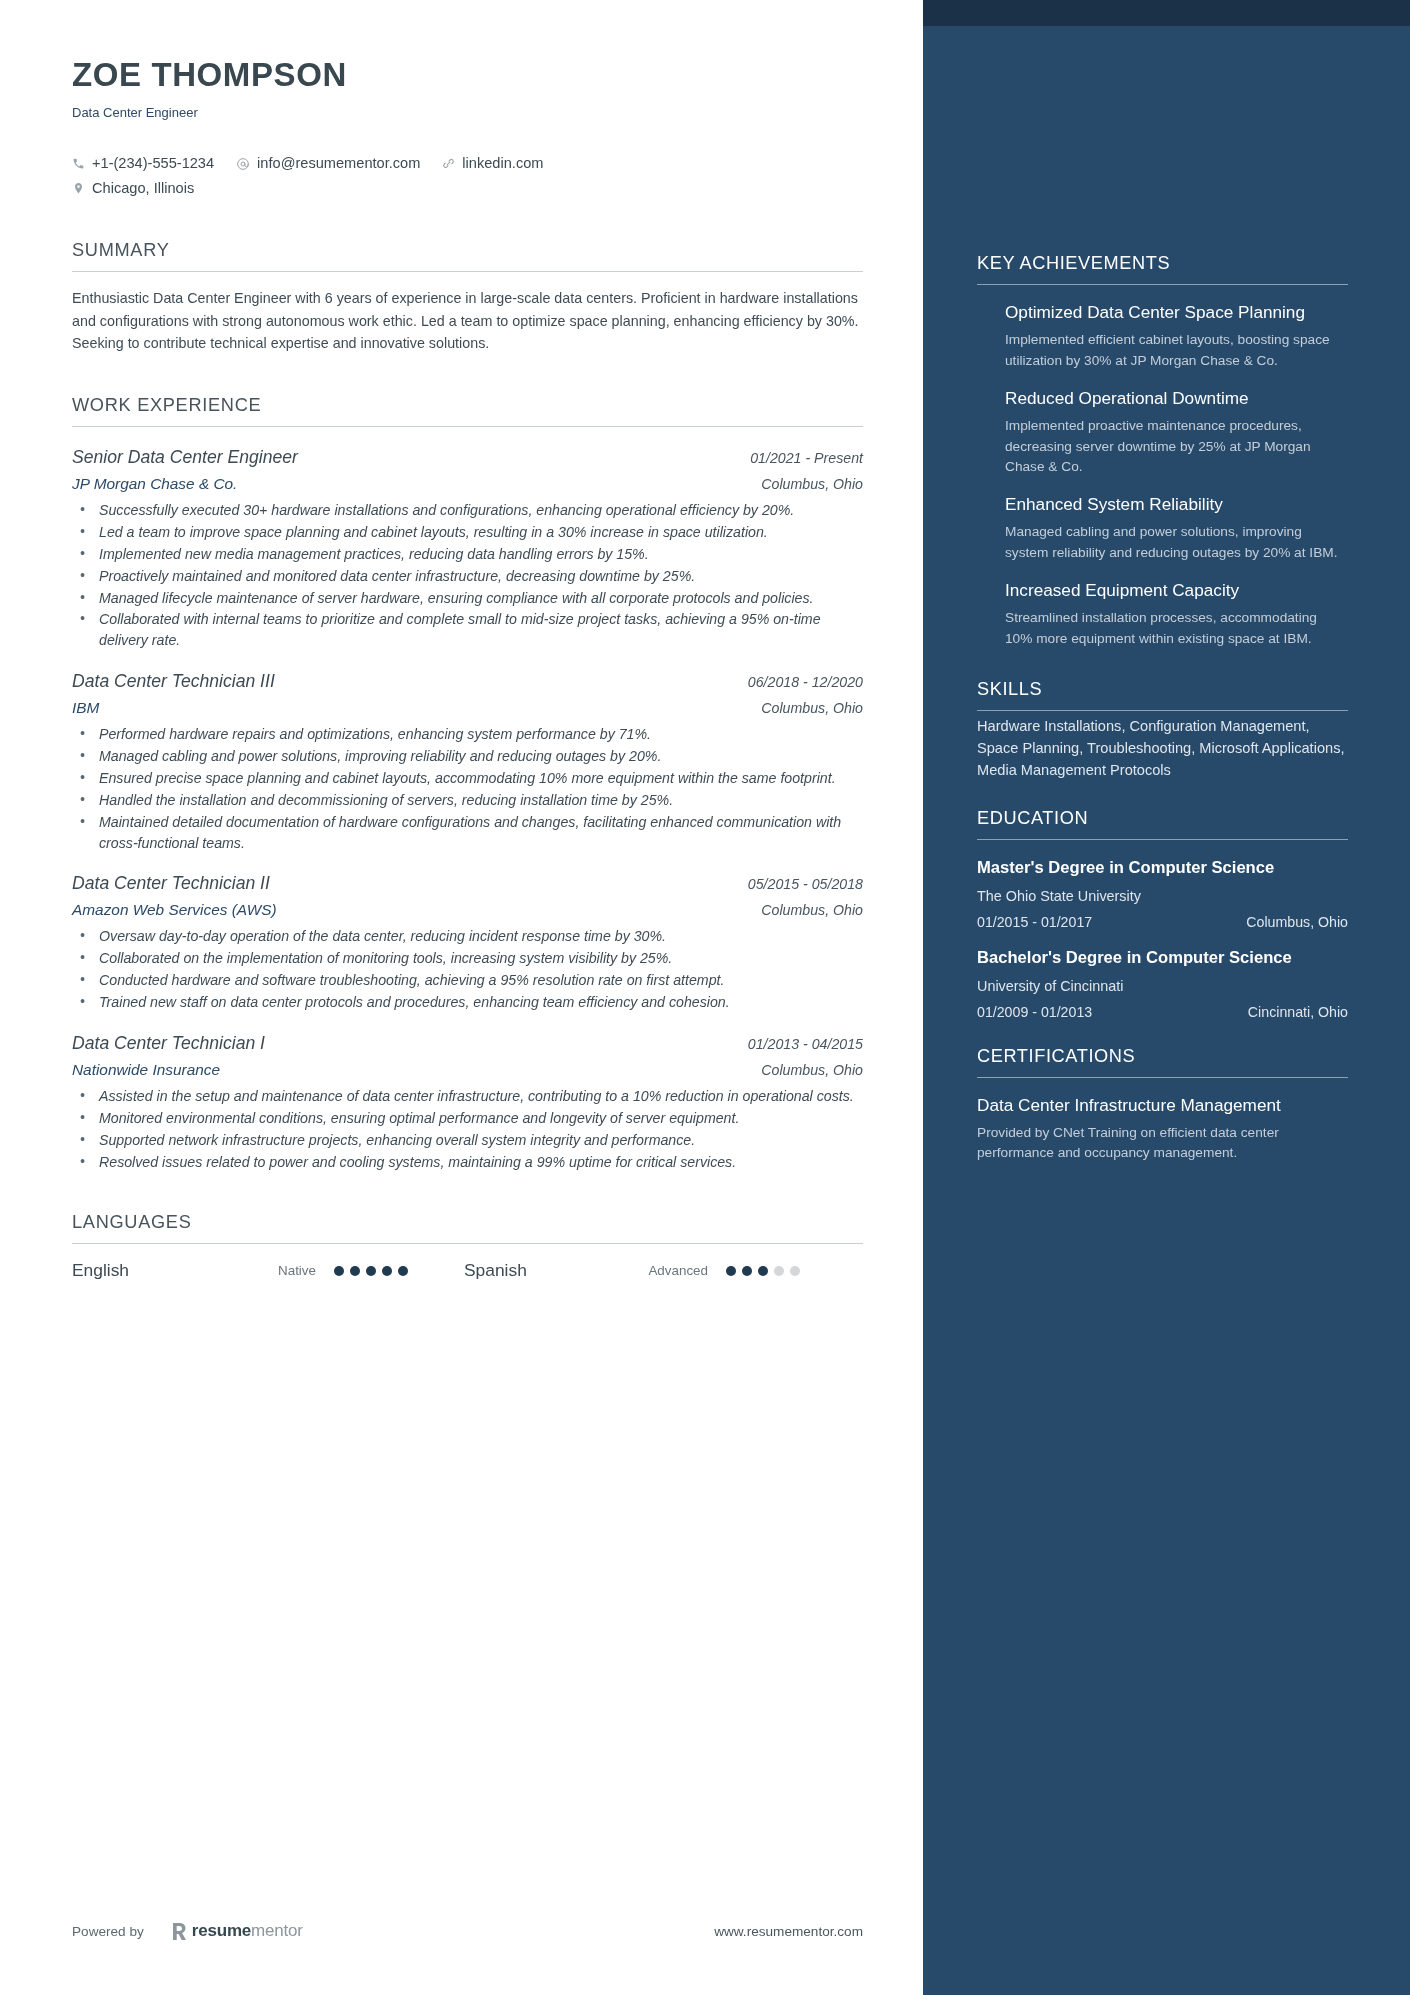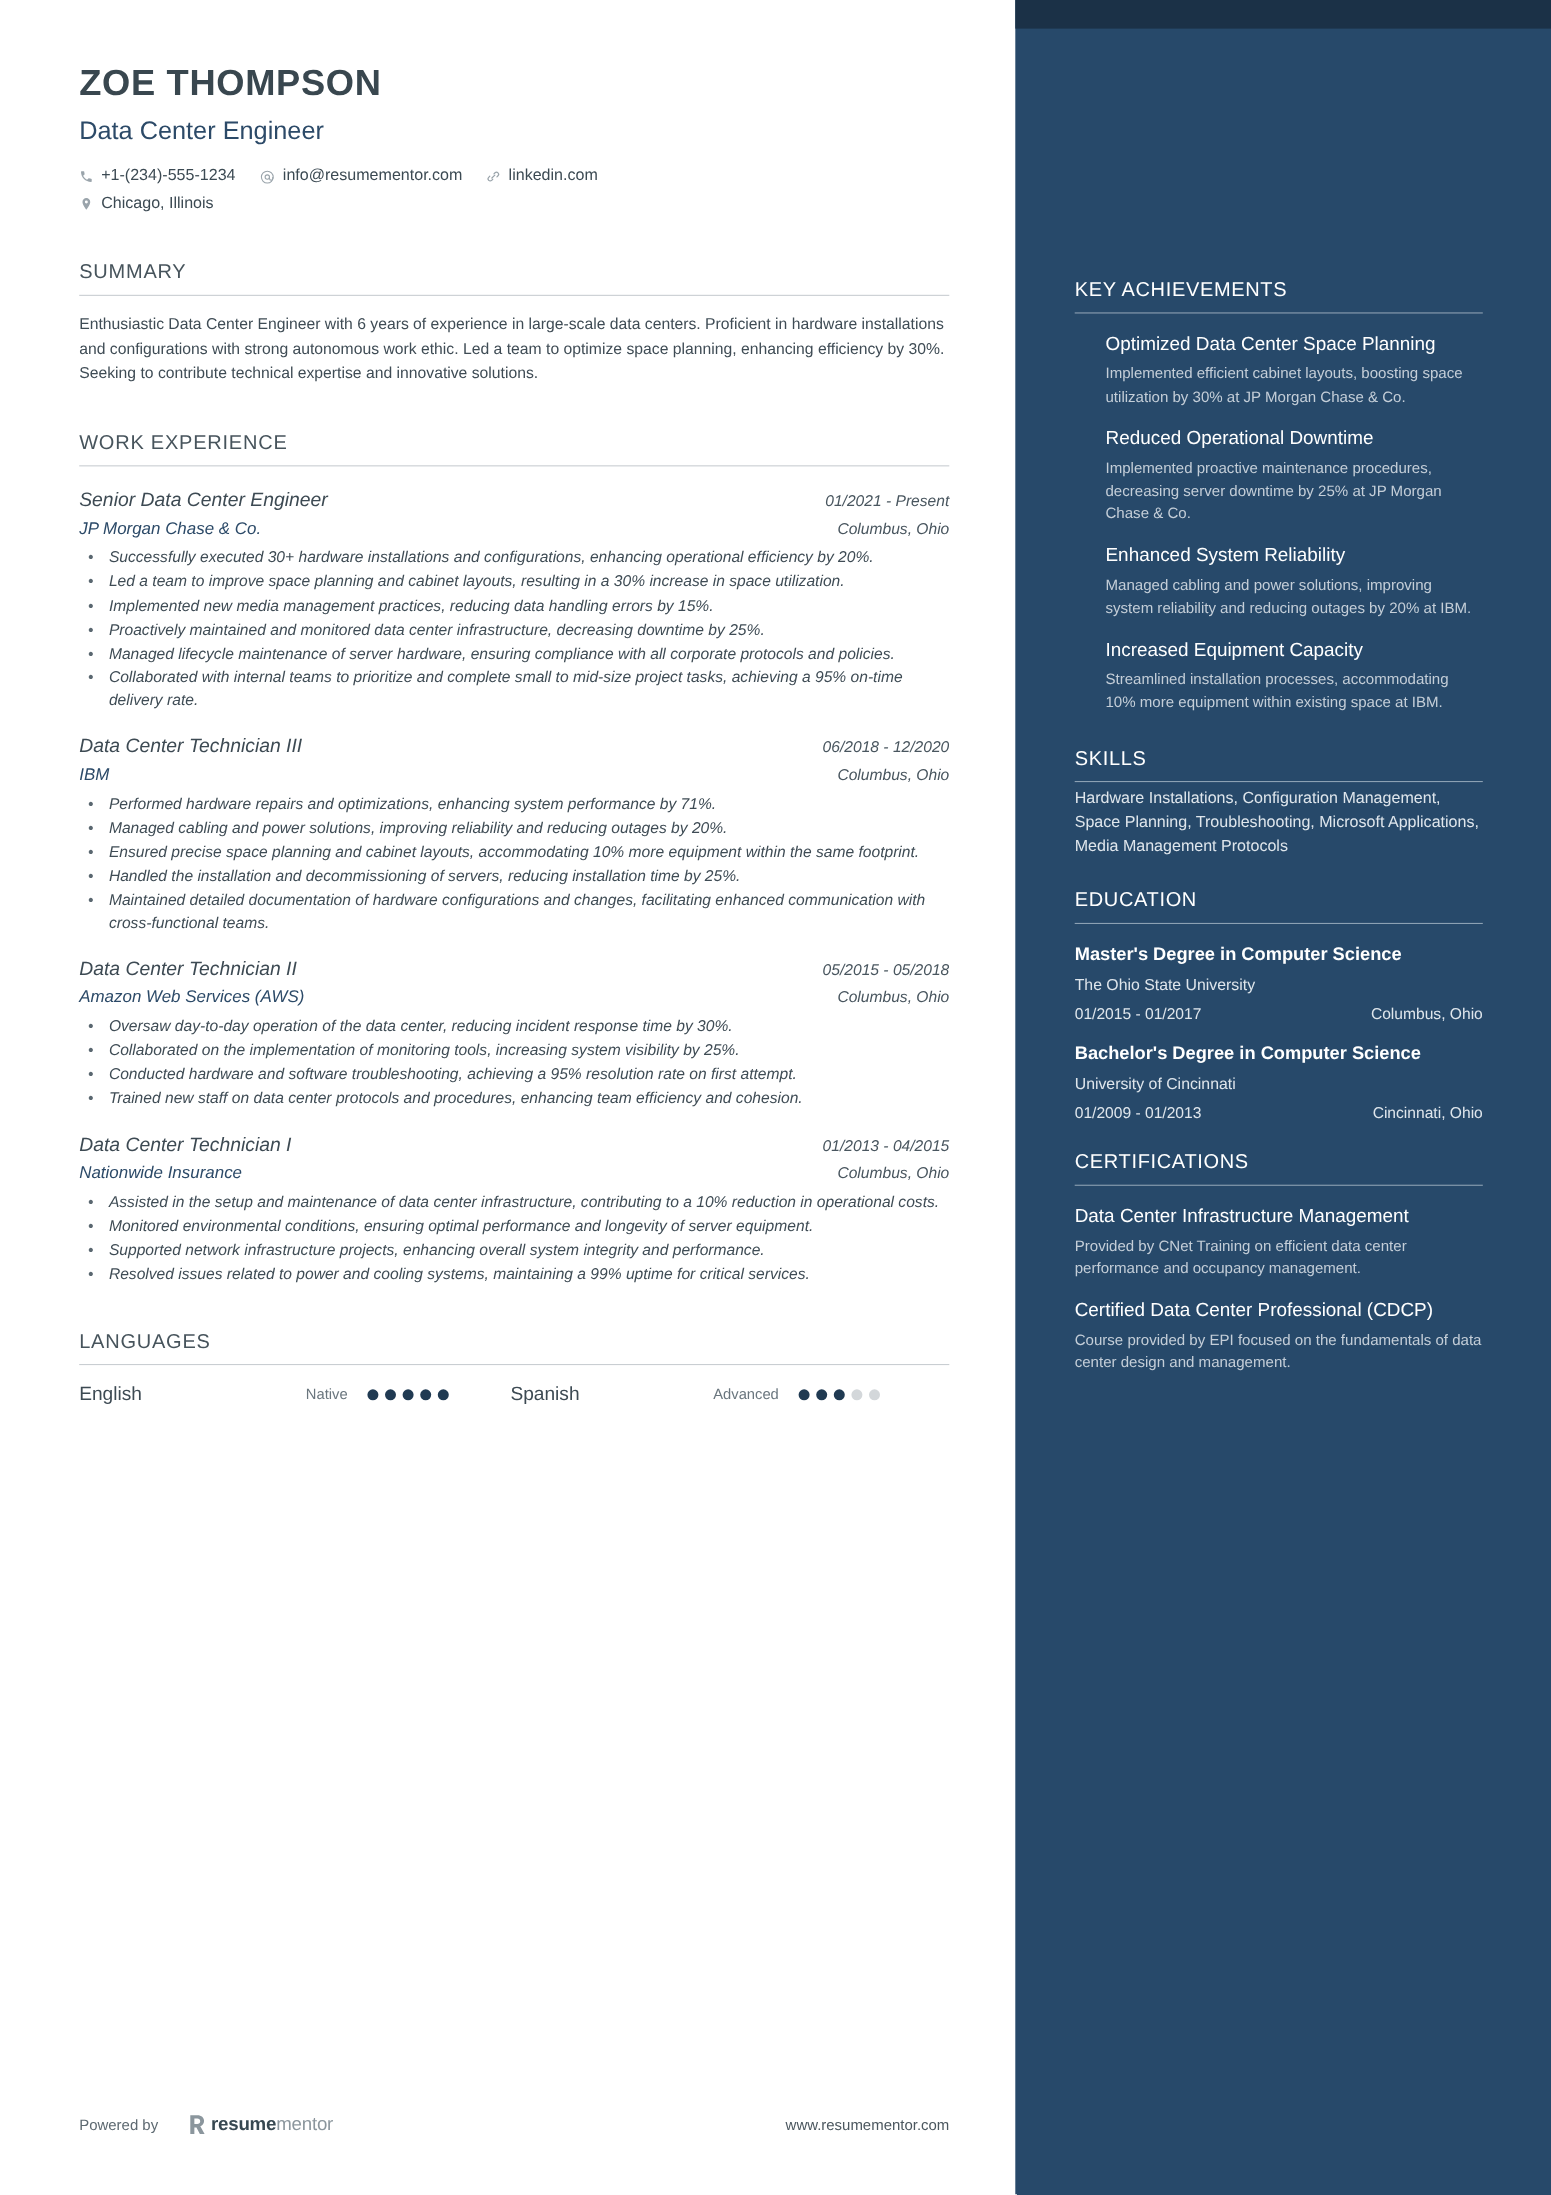--- a/index.html
+++ b/index.html
@@ -22,24 +22,24 @@
   }
 
   .name {
     font-size: 33px;
     font-weight: bold;
     letter-spacing: 0.6px;
     color: #39474f;
     margin-bottom: 11px;
   }
   .job-title-top {
-    font-size: 23px;
+    font-size: 13px;
     color: #2c4a68;
     font-weight: 400;
-    margin-bottom: 17px;
+    margin-bottom: 32px;
   }
   .contact-line {
     display: flex;
     flex-wrap: wrap;
     align-items: center;
     font-size: 14.6px;
     color: #3c4a53;
     line-height: 1.62;
   }
   .contact-item { display: inline-flex; align-items: center; margin-right: 22px; white-space: nowrap; }
@@ -396,22 +396,18 @@
 
       <div class="sp-24"></div>
 
       <div class="side-section">
         <div class="side-title">CERTIFICATIONS</div>
         <div class="side-rule"></div>
         <div class="cert">
           <div class="cert-title">Data Center Infrastructure Management</div>
           <div class="cert-desc">Provided by CNet Training on efficient data center performance and occupancy management.</div>
         </div>
-        <div class="cert">
-          <div class="cert-title">Certified Data Center Professional (CDCP)</div>
-          <div class="cert-desc">Course provided by EPI focused on the fundamentals of data center design and management.</div>
-        </div>
       </div>
 
     </div>
   </div>
 
 </div>
 
 </body></html>

